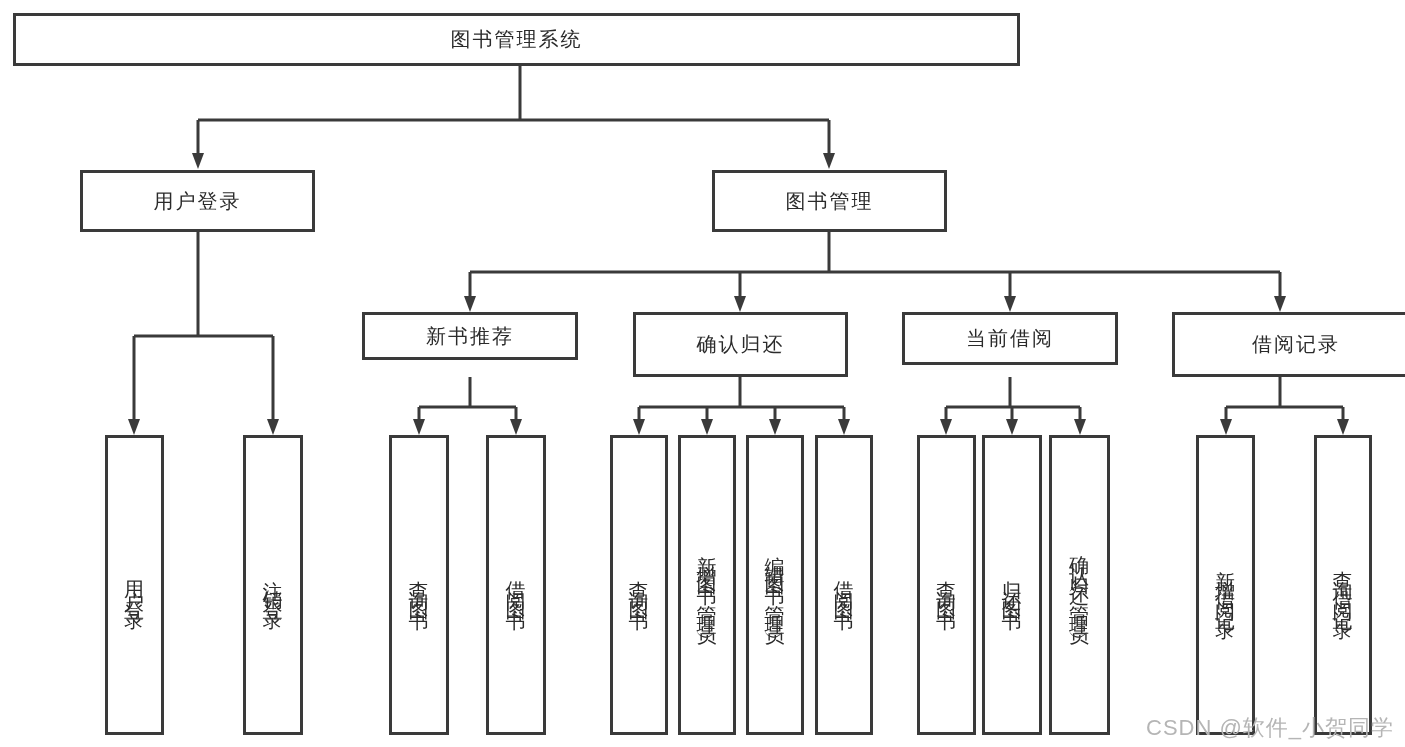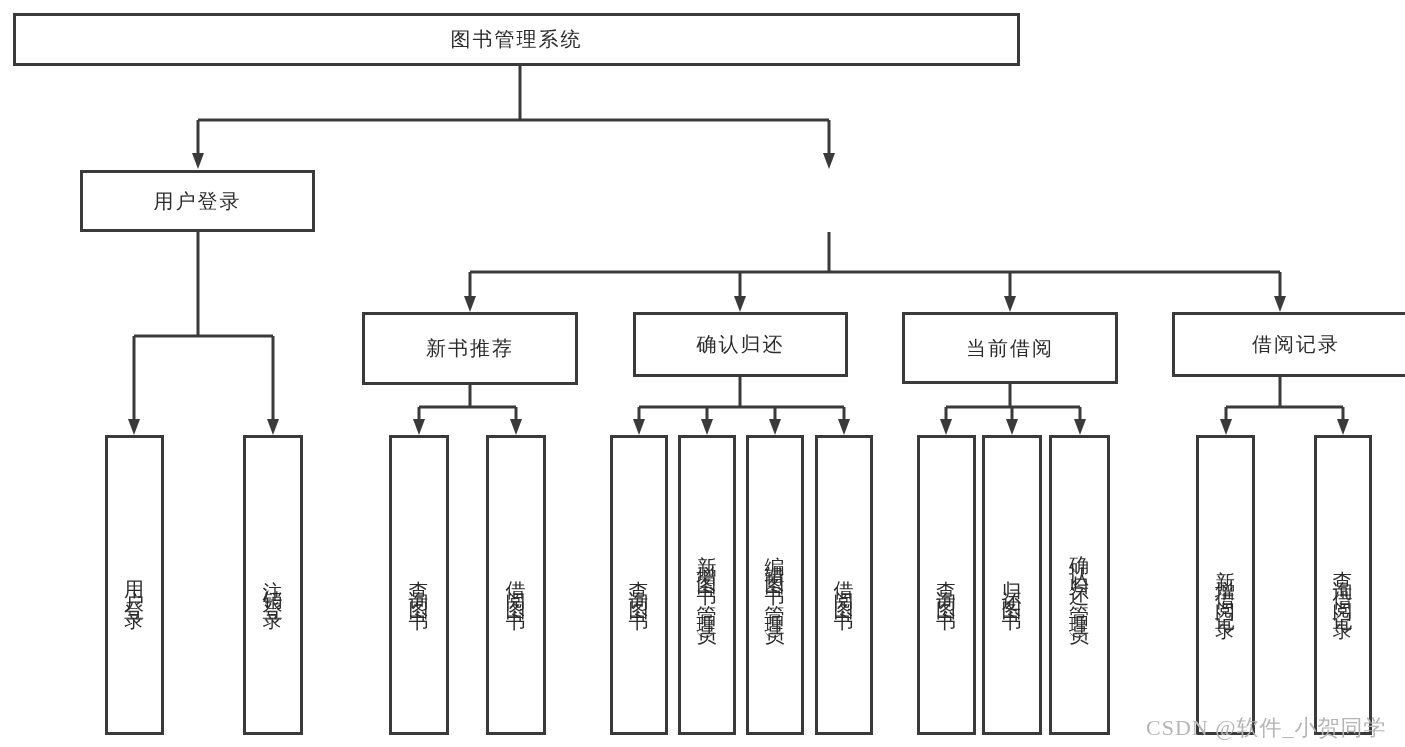--- a/index.html
+++ b/index.html
@@ -54,21 +54,20 @@
   }
   .watermark {
     position: absolute;
     left: 1146px;
     top: 713px;
     font-size: 22px;
     color: var(--watermark);
     letter-spacing: 1px;
     white-space: nowrap;
     z-index: 5;
-    font-family: Liberation Serif, serif;
   }
 </style>
 </head>
 <body>
 
 <div class="canvas">
 
   <svg class="connectors" viewBox="0 0 1405 747" xmlns="http://www.w3.org/2000/svg">
 
     <g>
@@ -119,28 +118,31 @@
     </g>
   </svg>
 
   <div class="box" style="left:13px; top:13px; width:1007px; height:53px;">
     <span>图书管理系统</span>
   </div>
 
   <div class="box" style="left:80px; top:170px; width:235px; height:62px;">
     <span>用户登录</span>
   </div>
+  <div class="box" style="left:712px; top:170px; width:235px; height:62px;">
+    <span>图书管理</span>
+  </div>
 
-  <div class="box" style="left:362px; top:312px; width:216px; height:73px;">
+  <div class="box" style="left:362px; top:312px; width:216px; height:48px;">
     <span>新书推荐</span>
   </div>
   <div class="box" style="left:633px; top:312px; width:215px; height:65px;">
     <span>确认归还</span>
   </div>
-  <div class="box" style="left:902px; top:312px; width:216px; height:72px;">
+  <div class="box" style="left:902px; top:312px; width:216px; height:53px;">
     <span>当前借阅</span>
   </div>
   <div class="box" style="left:1172px; top:312px; width:248px; height:65px;">
     <span>借阅记录</span>
   </div>
 
   <div class="box vertical" style="left:105px; top:435px; width:59px; height:300px;">
     <span>用户登录</span>
   </div>
   <div class="box vertical" style="left:243px; top:435px; width:60px; height:300px;">

